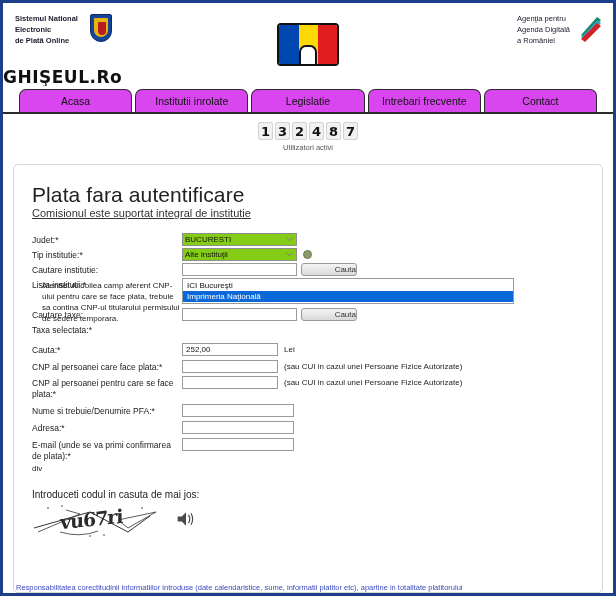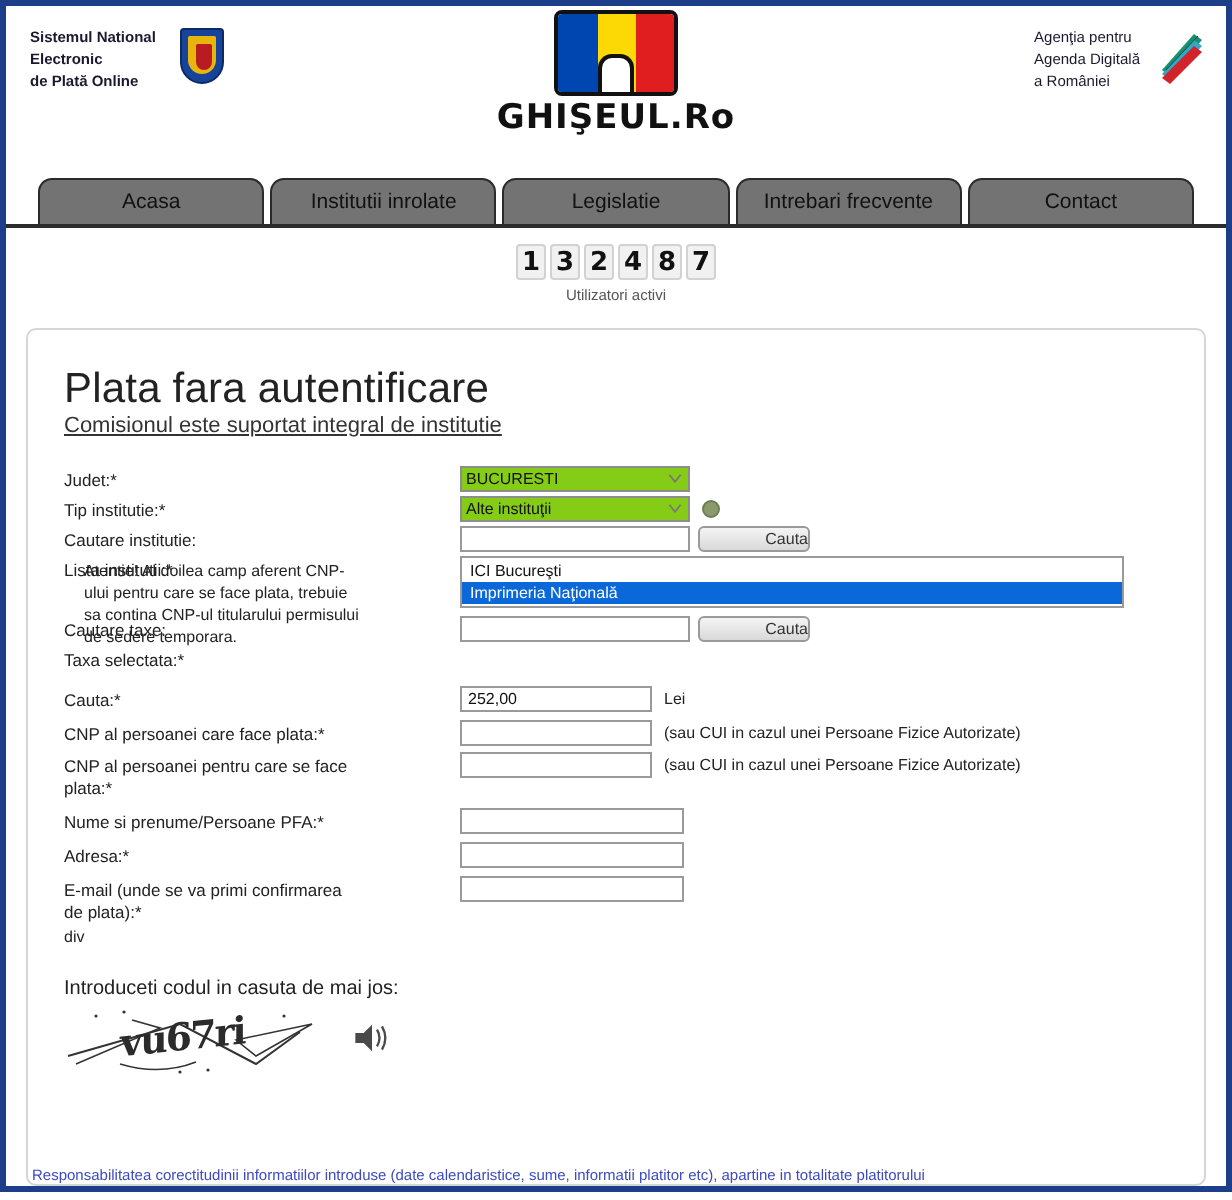--- a/index.html
+++ b/index.html
@@ -38,21 +38,21 @@
     border-radius:1px 1px 9px 9px;
   }
   .coat:after {
     content:""; position:absolute; left:7px; top:7px; width:8px; height:13px;
     background:#b81c22; border-radius:1px 1px 5px 5px;
   }
   .hdr-right { position:absolute; right:10px; top:10px; display:flex; align-items:flex-start; }
   .hdr-right .txt { font-size:7.5px; line-height:11px; font-weight:normal; color:#1a1a2e; text-align:left; }
   .aadr-logo { width:26px; height:30px; margin-left:7px; margin-top:0px; position:relative; }
 
-  .brand { position:absolute; left:0; right:0; top:2px; text-align:center; }
+  .brand { position:absolute; left:0; right:0; top:20px; text-align:left; }
   .flag {
     width:62px; height:43px; margin:0 auto;
     border:2px solid #111; border-radius:4px;
     display:flex; overflow:hidden; position:relative; background:#fff;
   }
   .flag i { display:block; height:100%; }
   .flag .b { width:34%; background:#0046b0; }
   .flag .y { width:33%; background:#fcd804; }
   .flag .r { width:33%; background:#e01e20; }
   .flag:after{
@@ -69,21 +69,21 @@
   
   .navwrap {
     position:relative; height:26px;
     border-left:3px solid #1d3f8a; border-right:3px solid #1d3f8a;
     background:#fff;
   }
   .nav { display:flex; gap:3px; padding:0 16px; height:26px; align-items:flex-end; }
   .nav .tab {
     flex:1; height:23px; line-height:22px; text-align:center;
     border:1px solid #2b2b2b; border-bottom:none;
-    border-radius:7px 7px 0 0; background:#737373;
+    border-radius:7px 7px 0 0; background:#d946ef;
     font-size:10.5px; color:#111; cursor:pointer;
   }
   .navline { height:2px; background:#2b2b2b; margin:0 0px; }
 
   
   .counterwrap {
     border-left:3px solid #1d3f8a; border-right:3px solid #1d3f8a;
     padding-top:8px; padding-bottom:4px; text-align:center; background:#fff;
   }
   .digits { display:flex; gap:2px; justify-content:center; }
@@ -107,21 +107,21 @@
     overflow:hidden;
   }
   h1 {
     margin:4px 0 0 0; font-weight:normal; font-size:21px; color:#222;
     letter-spacing:0.1px;
   }
   .notice { font-size:11px; color:#333;text-decoration:underline; }
 
   
   .form { margin-top:14px; position:relative; font-size:8.5px; color:#222; }
-  .row { display:flex; align-items:flex-start; margin-bottom:2px;gap:48px; }
+  .row { display:flex; align-items:flex-start; margin-bottom:2px; }
   .lbl { width:150px; flex:0 0 150px; font-size:8.5px; line-height:11px; color:#222; padding-top:2px; }
   .fld { flex:1; position:relative; display:flex; align-items:flex-start; }
 
   select.sel {
     width:115px; height:13px; font-size:8px;
     font-family:"Liberation Sans", sans-serif;
     border:1px solid #8d8d8d; background:#84cc16; color:#111;
     padding:0 2px; border-radius:0;
     -webkit-appearance:none; appearance:none;
   }
@@ -339,21 +339,21 @@
 
         <div class="row" style="margin-top:3px">
           <div class="lbl">CNP al persoanei pentru care se face plata:*</div>
           <div class="fld">
             <input class="txt" style="width: 96px;" value="">
             <span class="suffix">(sau CUI in cazul unei Persoane Fizice Autorizate)</span>
           </div>
         </div>
 
         <div class="row" style="margin-top:4px">
-          <div class="lbl">Nume si prenume/Persoane PFA:*</div>
+          <div class="lbl">Nume si trebuie/Denumire PFA:*</div>
           <div class="fld">
             <input class="txt" style="width: 112px;" value="">
           </div>
         </div>
 
         <div class="row" style="margin-top:4px">
           <div class="lbl">Adresa:*</div>
           <div class="fld">
             <input class="txt" style="width: 112px;" value="">
           </div>

